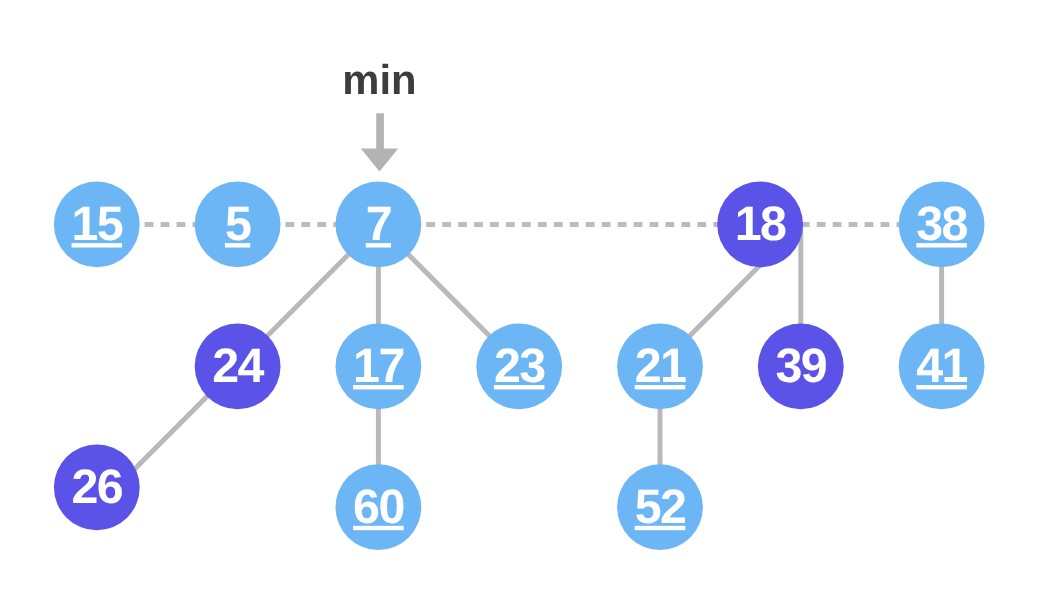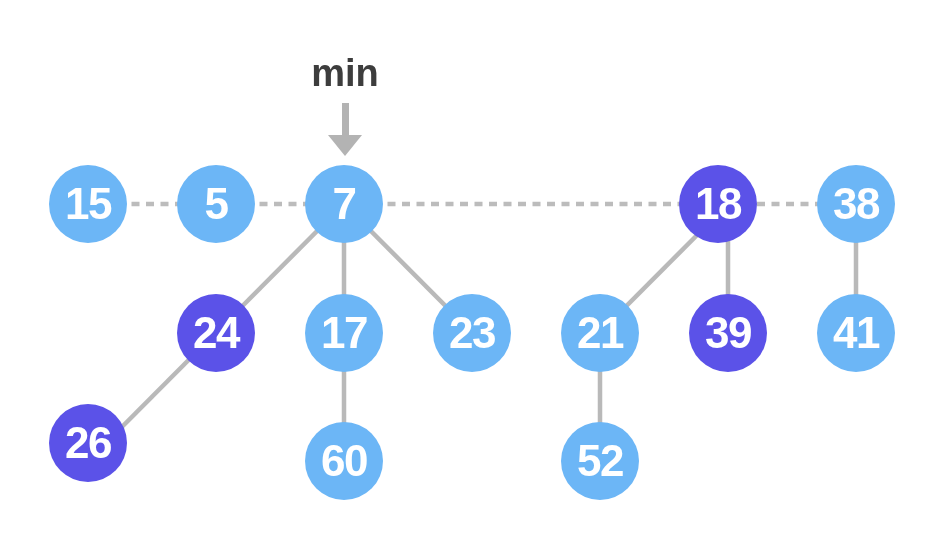--- a/index.html
+++ b/index.html
@@ -34,21 +34,21 @@
     justify-content: center;
     transform: translate(-50%, -50%);
     color: var(--node-text, #ffffff);
     font-weight: 700;
     font-size: 44px;
     letter-spacing: -1.5px;
     line-height: 1;
     z-index: 2;
     user-select: none;
   }
-  .node.blue   { background: var(--node-blue, #6cb6f6); }
+  .node.blue   { background: var(--node-blue, #6cb6f6); text-decoration: underline; }
   .node.purple { background: var(--node-purple, #5b52e8); }
   .min-label {
     position: absolute;
     left: 345px;
     top: 52px;
     transform: translateX(-50%);
     font-size: 38px;
     font-weight: 700;
     color: var(--min-label, #3d3d3d);
     z-index: 3;
@@ -103,21 +103,21 @@
 
   <div class="min-arrow">
     <div class="arrow-shaft"></div>
     <div class="arrow-head"></div>
   </div>
 
   <div>
       <div class="node blue" style="left: 88px; top: 204px;">15</div>
       <div class="node blue" style="left: 216px; top: 204px;">5</div>
       <div class="node blue" style="left: 344px; top: 204px;">7</div>
-      <div class="node purple" style="left: 718px; top: 204px;">18</div>
+      <div class="node purple" style="left: 691px; top: 204px;">18</div>
       <div class="node blue" style="left: 856px; top: 204px;">38</div>
       <div class="node purple" style="left: 216px; top: 332.5px;">24</div>
       <div class="node blue" style="left: 344px; top: 332.5px;">17</div>
       <div class="node blue" style="left: 472px; top: 332.5px; text-align: right;">23</div>
       <div class="node blue" style="left: 600px; top: 332.5px; text-align: center;">21</div>
       <div class="node purple" style="left: 728px; top: 332.5px; text-align: center;">39</div>
       <div class="node blue" style="left: 856px; top: 332.5px;">41</div>
       <div class="node purple" style="left: 88px; top: 443px;">26</div>
       <div class="node blue" style="left: 344px; top: 461px;">60</div>
       <div class="node blue" style="left: 600px; top: 461px;">52</div>

